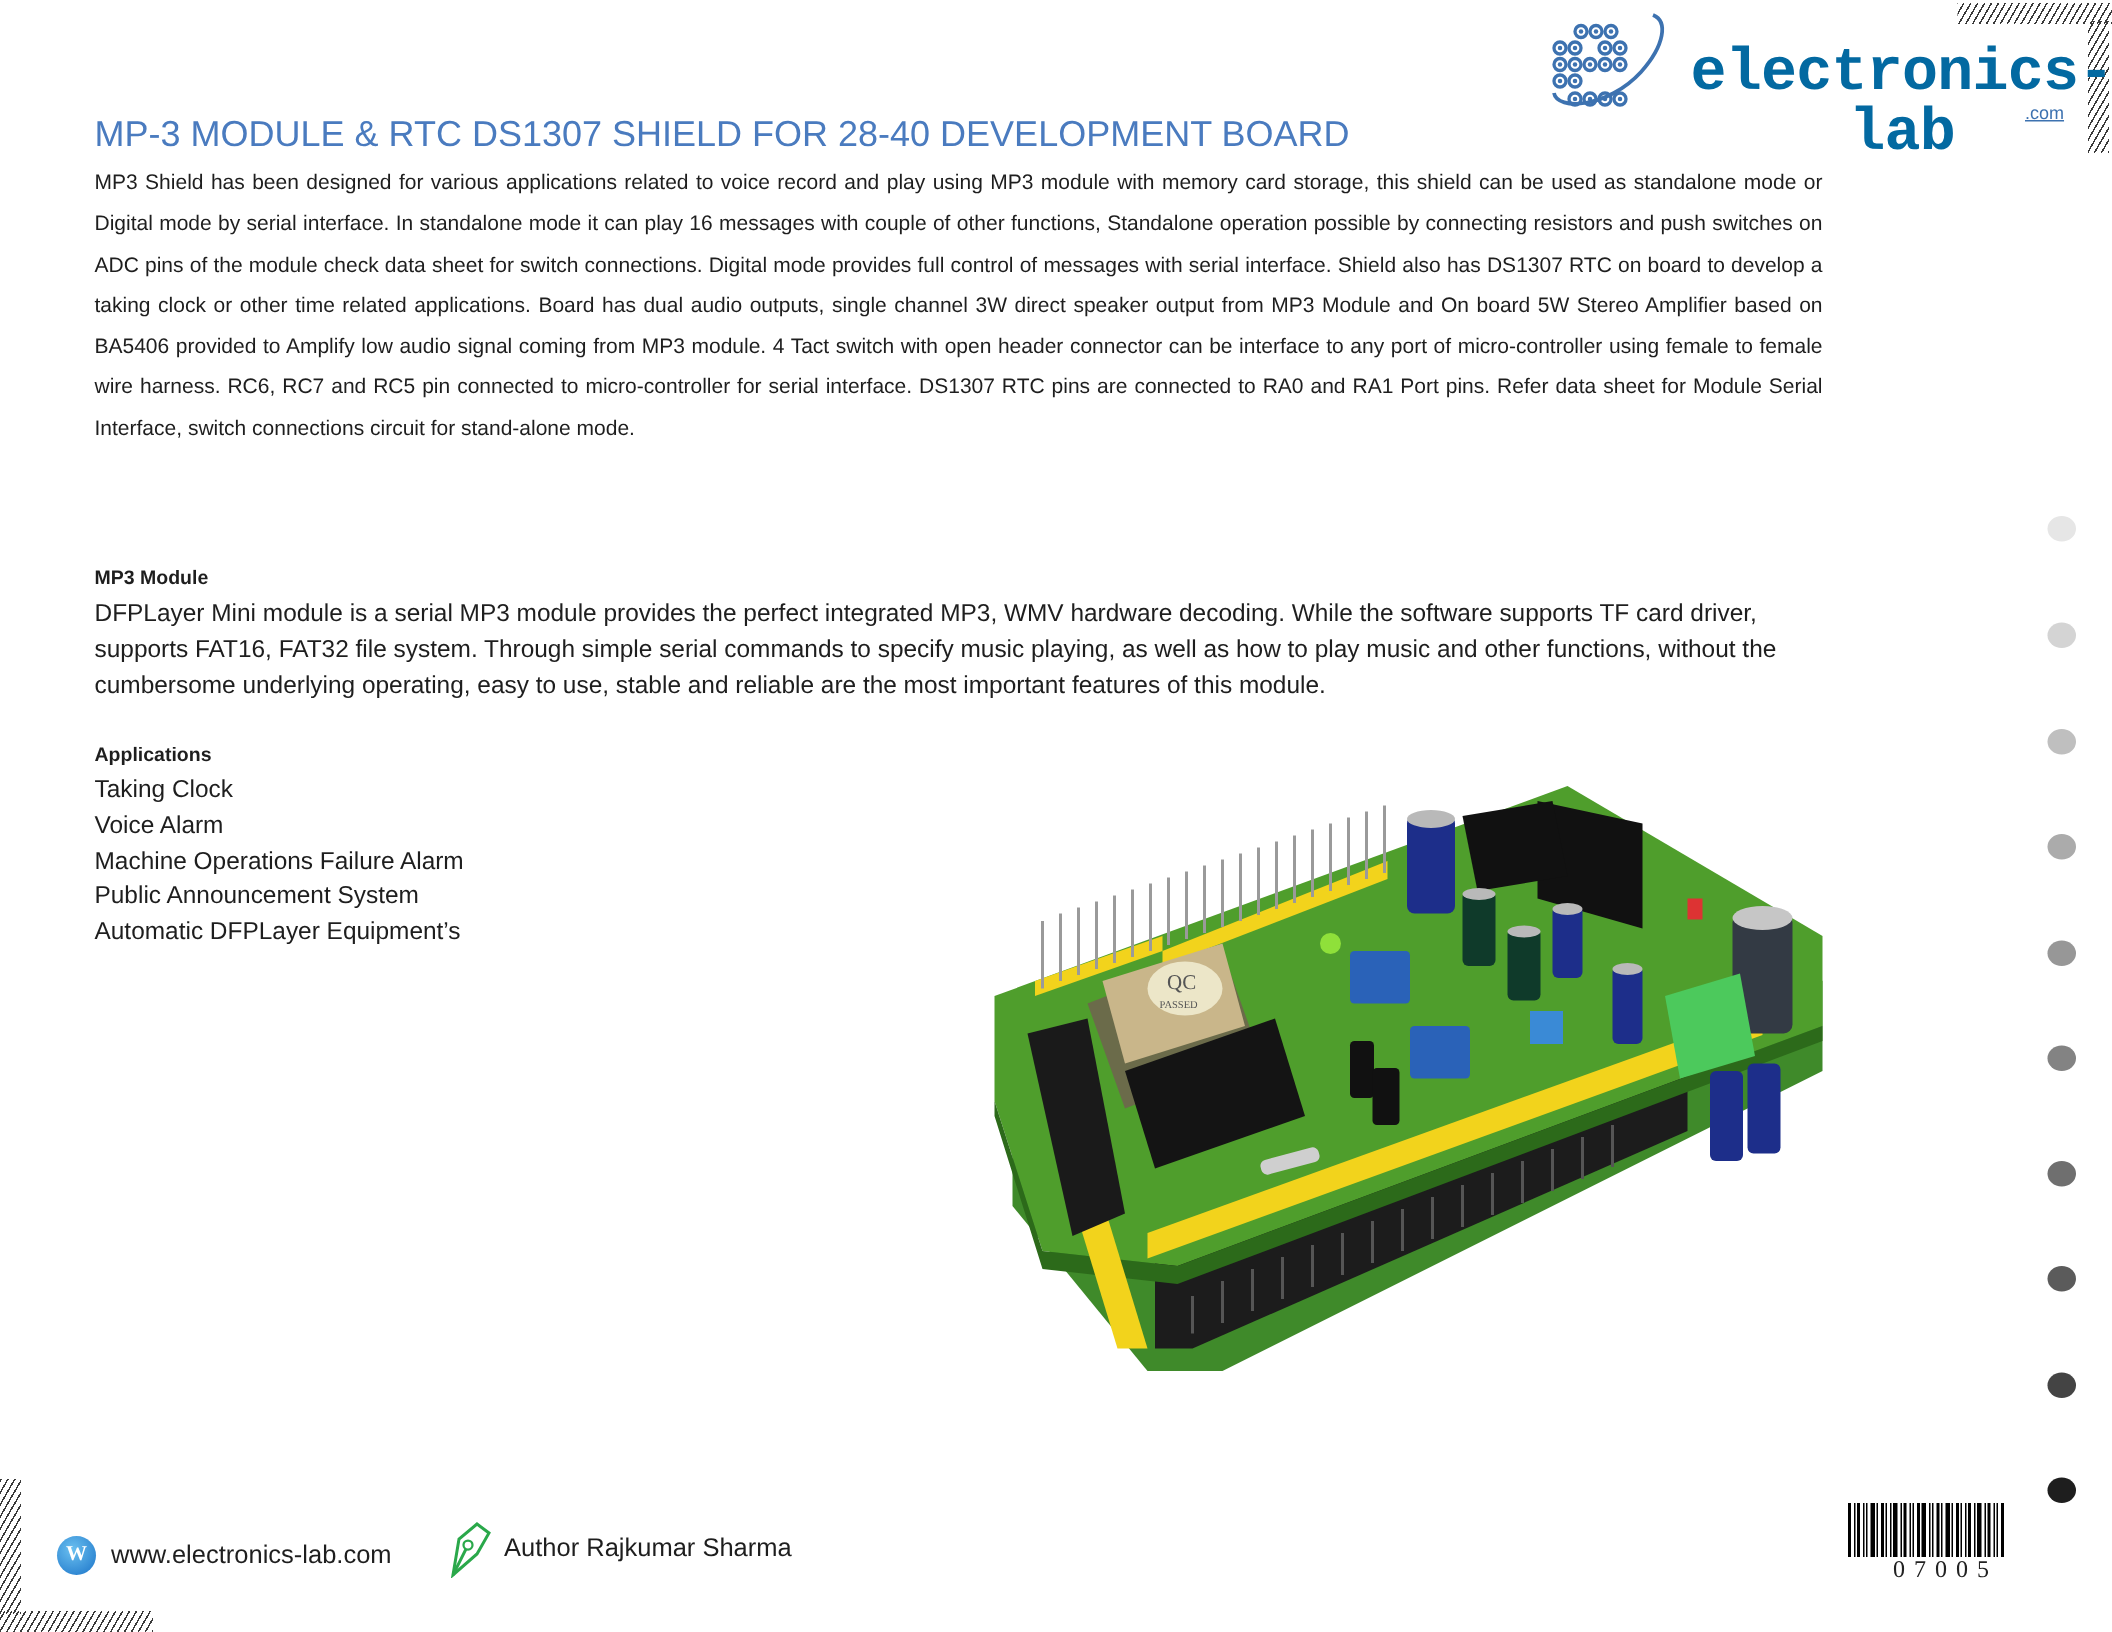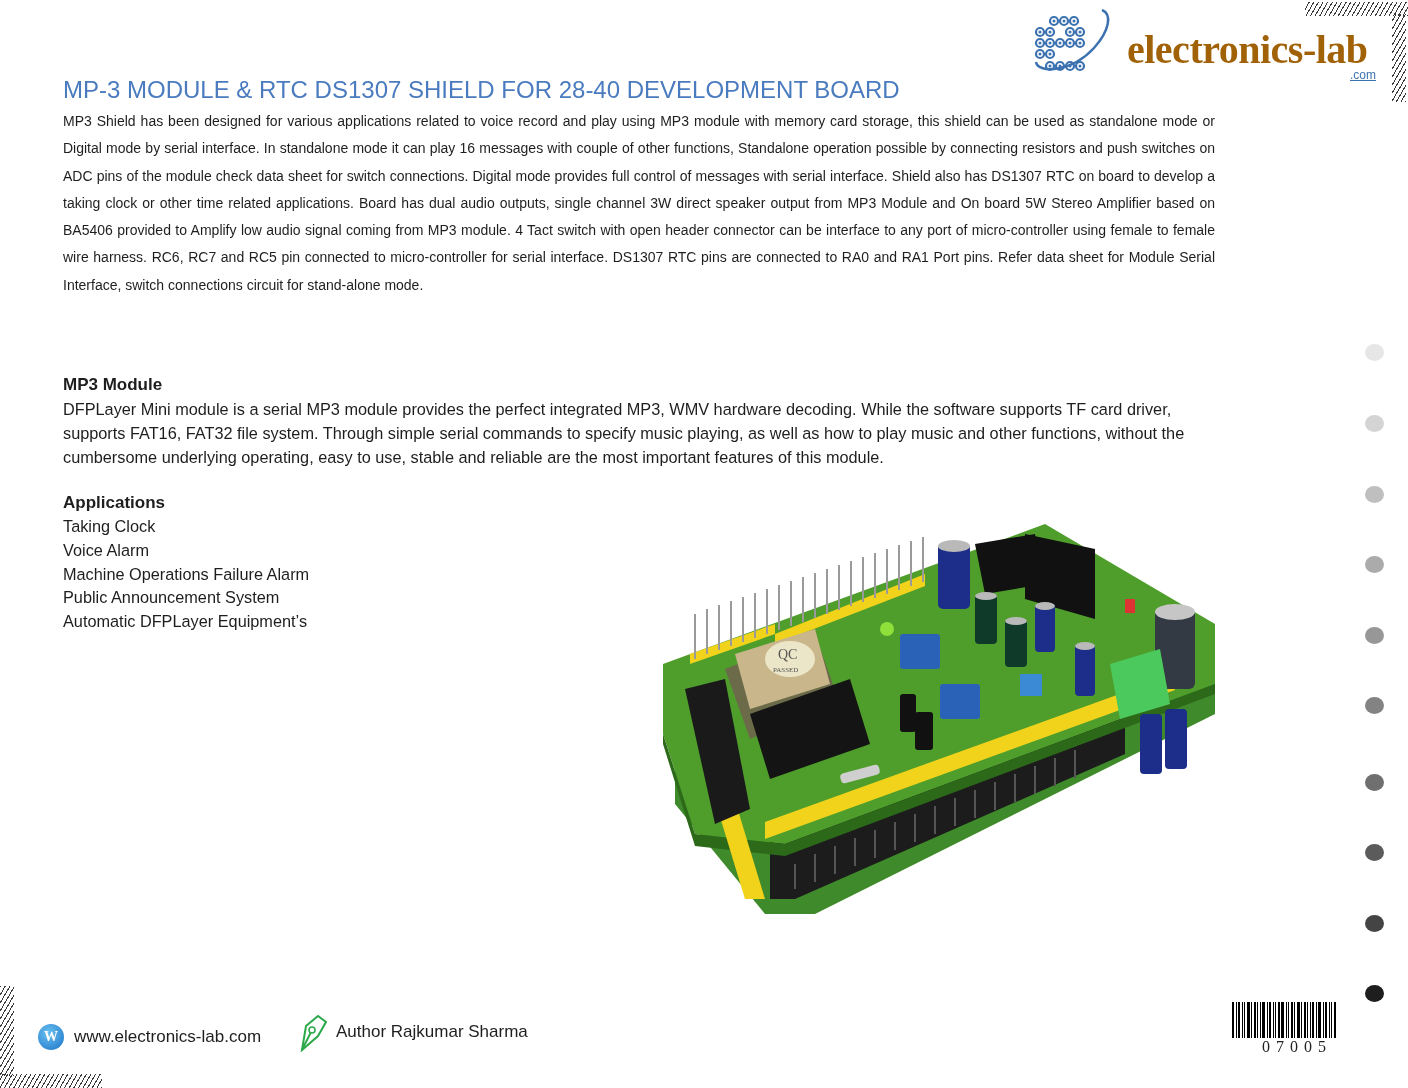--- a/index.html
+++ b/index.html
@@ -9,29 +9,29 @@
     background:repeating-linear-gradient(-60deg, #3a3a3a 0 1px, transparent 1px 4px); }
   .hatch-tr-side { position:absolute; left:1392px; top:14px; width:14px; height:88px;
     background:repeating-linear-gradient(-60deg, #3a3a3a 0 1px, transparent 1px 4px); }
   .hatch-bl-side { position:absolute; left:0px; top:986px; width:14px; height:90px;
     background:repeating-linear-gradient(-60deg, #3a3a3a 0 1px, transparent 1px 4px); }
   .hatch-bl-bottom { position:absolute; left:0px; top:1074px; width:102px; height:14px;
     background:repeating-linear-gradient(-60deg, #3a3a3a 0 1px, transparent 1px 4px); }
 
   .logo { position:absolute; left:1032px; top:8px; width:360px; height:80px; }
   .logo-mark { position:absolute; left:0; top:0; width:80px; height:72px; }
-  .logo-text { position:absolute; left:95px; top:22px; font-family:Liberation Serif, serif; font-weight:bold; font-size:40px; color:#a16207; letter-spacing:-0.5px; line-height:40px; }
+  .logo-text { position:absolute; left:95px; top:22px; font-family:Liberation Mono, monospace; font-weight:bold; font-size:40px; color:#0369a1; letter-spacing:-0.5px; line-height:40px;text-align:center; }
   .logo-com { position:absolute; left:318px; top:60px; font-size:12px; color:#3d72b0;text-decoration:underline; }
 
   .title { position:absolute; left:63px; top:76px; font-size:24px; color:#4a7bbf; letter-spacing:0px; white-space:nowrap; }
 
   .intro { position:absolute; left:63px; top:108px; width:1152px; font-family:"Liberation Sans", sans-serif; font-size:14px; line-height:27.3px; text-align:justify; color:#1e1e1e; }
 
   .section { position:absolute; left:63px; width:1160px; font-size:16.3px; line-height:24px; color:#1e1e1e; }
-  .section h3 { margin:0; font-size:17px; font-weight:bold; line-height:24px; }
+  .section h3 { margin:0; font-size:13px; font-weight:bold; line-height:24px; }
   .section p { margin:0; }
   .mp3 { top:373px; }
   .apps { top:491px; }
   .apps ul { list-style:none; margin:0; padding:0; }
   .apps li { line-height:23.8px; }
 
   .photo { position:absolute; left:655px; top:504px; width:565px; height:412px; }
 
   .dots { position:absolute; left:1365px; top:344px; width:20px; }
   .dot { position:absolute; left:0; width:19px; height:17px; border-radius:50%; }

